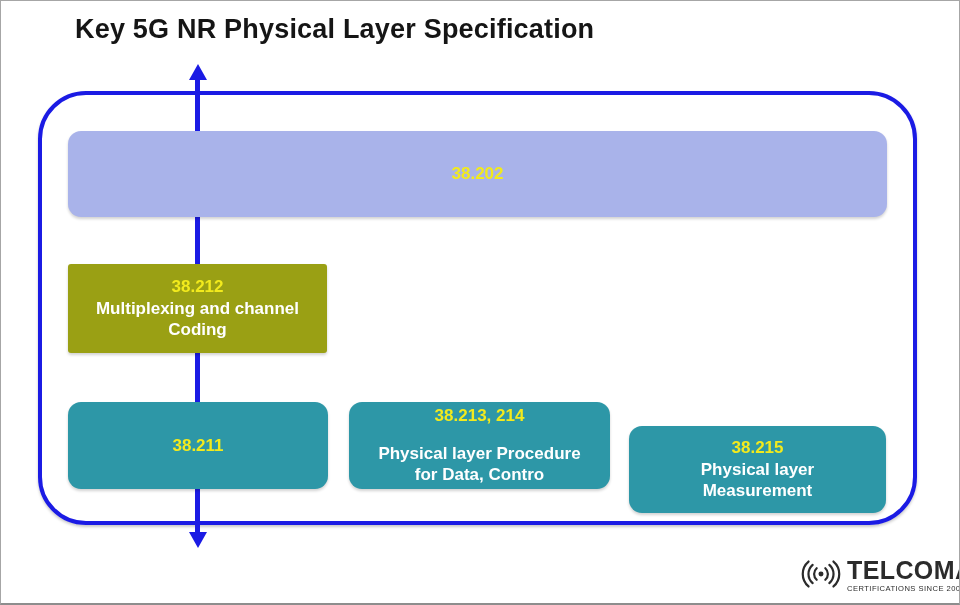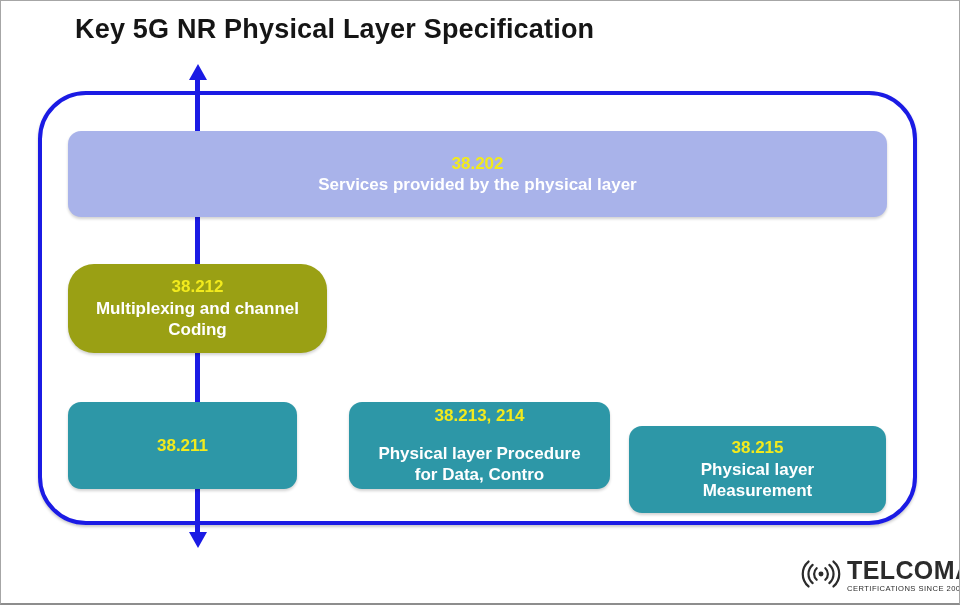--- a/index.html
+++ b/index.html
@@ -67,22 +67,22 @@
     font-size: 17px;
     font-weight: 600;
     line-height: 1.26;
     z-index: 3;
     box-shadow: 0 2px 3px rgba(0,0,0,0.18);
     padding: 4px 24px;
     box-sizing: border-box;
   }
   .spec-box .code { color: var(--yellow, #f2ea1d); }
   .box-services    { left: 67px;  top: 130px; width: 819px; height: 86px; background: var(--lavender, #a9b3ea); }
-  .box-multiplexing{ left: 67px;  top: 263px; width: 259px; height: 89px; background: var(--olive, #9aa014); border-radius: 26px; }
-  .box-channels    { left: 67px;  top: 401px; width: 229px; height: 87px; background: var(--teal, #2d97a7); gap: 6px; }
+  .box-multiplexing{ left: 67px;  top: 263px; width: 259px; height: 89px; background: var(--olive, #9aa014); border-radius: 3px; }
+  .box-channels    { left: 67px;  top: 401px; width: 260px; height: 87px; background: var(--teal, #2d97a7); gap: 6px; }
   .box-procedures  { left: 348px; top: 401px; width: 261px; height: 87px; background: var(--teal, #2d97a7); gap: 16px; }
   .box-measurement { left: 628px; top: 401px; width: 257px; height: 87px; background: var(--teal, #2d97a7); margin-top: 24px; }
   .logo {
     position: absolute;
     left: 797px;
     top: 553px;
     display: flex;
     align-items: center;
     gap: 3px;
     color: var(--logo_ink, #2b2b2b);
@@ -113,21 +113,20 @@
   <div class="page-title">Key 5G NR Physical Layer Specification</div>
 
   <div class="boundary"></div>
 
   <div class="arrow-line"></div>
   <div class="arrow-head up"></div>
   <div class="arrow-head down"></div>
 
   <div class="spec-box box-services">
     <span class="code">38.202</span>
-    <span class="label">Services provided by the physical layer</span>
   </div>
 
   <div class="spec-box box-multiplexing">
     <span class="code">38.212</span>
     <span class="label">Multiplexing and channel Coding</span>
   </div>
 
   <div class="spec-box box-channels">
     <span class="code">38.211</span>
   </div>

